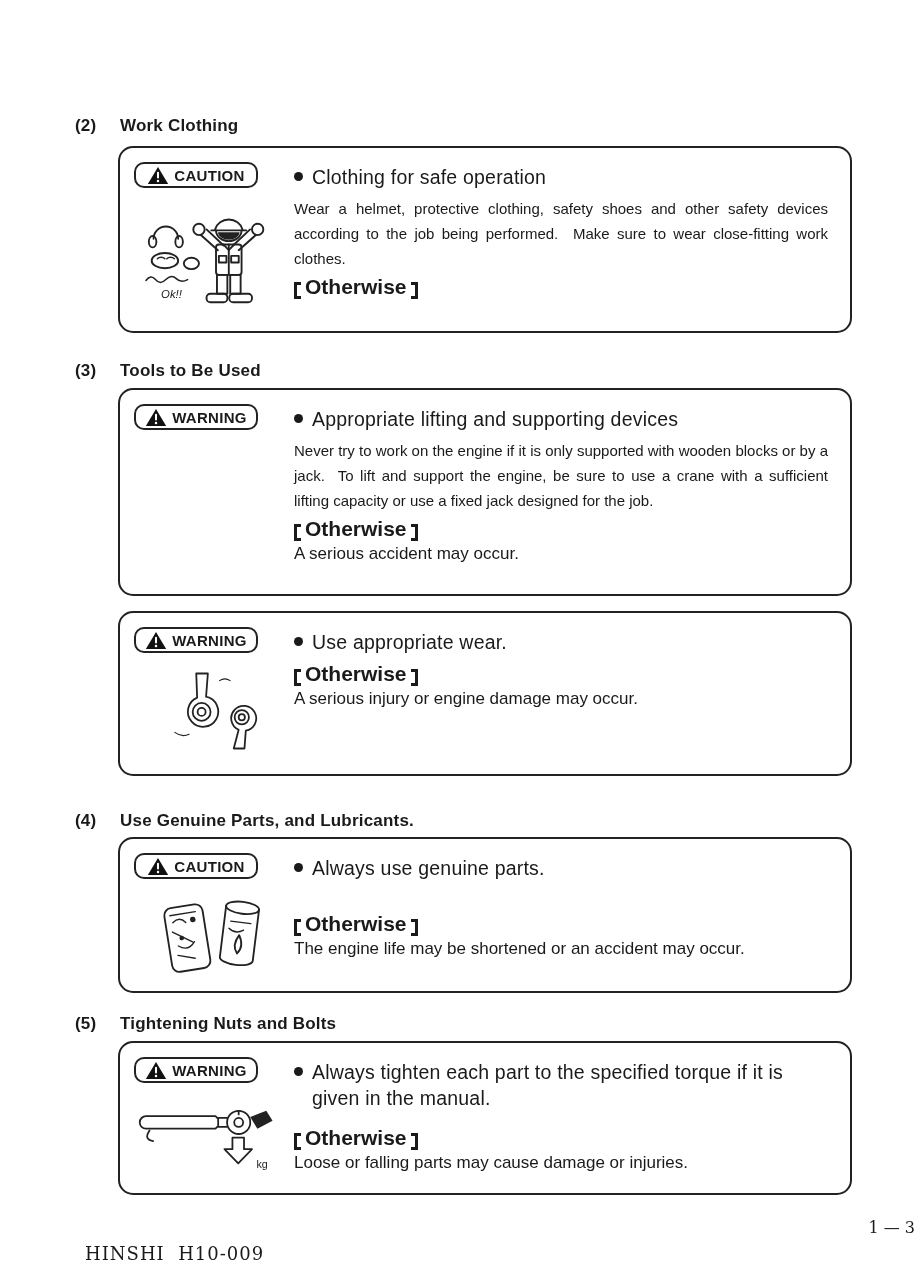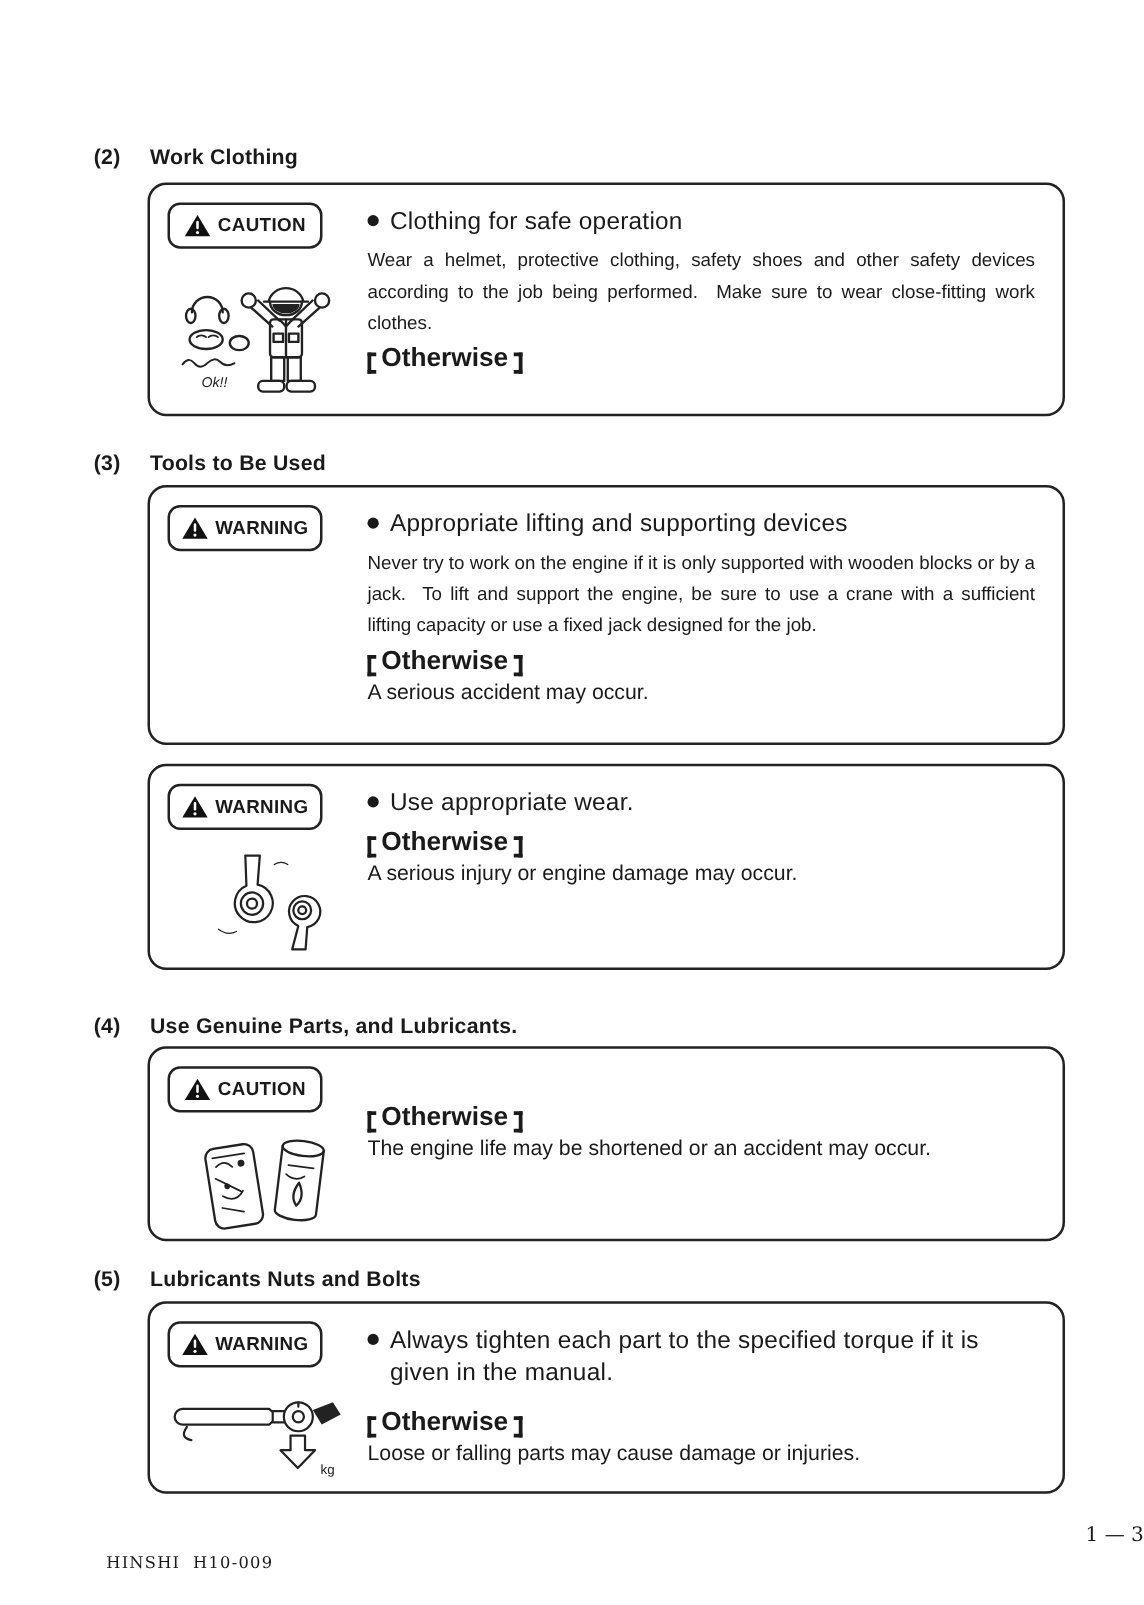--- a/index.html
+++ b/index.html
@@ -33,21 +33,21 @@
     padding:12px 22px 8px 14px;
     display:grid;
     grid-template-columns:160px 1fr;
     background:#fff;
   }
   .wbox .left-col { grid-column:1; }
   .wbox .right-col { grid-column:2; }
 
   .badge {
     box-sizing:border-box;
-    width:124px; height:37px;
+    width:124px; height:26px;
     margin-top:2px;
     border:2.6px solid #222;
     border-radius:10px;
     display:flex; align-items:center; justify-content:center;
     gap:5px;
     font-size:15px; font-weight:bold; letter-spacing:0.3px;
     background:#fff;
   }
   .badge svg { display:block; }
 
@@ -114,21 +114,21 @@
   .page-number {
     margin-top:23px;
     text-align:right;
     font-family:"DejaVu Serif", serif;
     font-size:16px;
   }
   .doc-code {
     position:absolute;
     left:85px; top:1243px;
     font-family:"DejaVu Serif", serif;
-    font-size:13px;
+    font-size:18px;
     letter-spacing:1px;
     white-space:pre;
   }
 </style>
 </head>
 <body>
 
 <div class="page">
 
   <div class="section-heading" id="sec2-heading">
@@ -290,32 +290,36 @@
               <ellipse cx="95" cy="18" rx="18" ry="6.5"></ellipse>
               <path d="M77,18 v56 a18,6.5 0 0 0 36,0 v-56"></path>
               <path d="M84,34 h22 M83,42 q8,6 16,0" stroke-width="1.5"></path>
               <path d="M95,48 q-7,12 0,20 q7,-8 0,-20 z"></path>
             </g>
           </g>
         </svg>
       </div>
     </div>
     <div class="right-col">
+      <div class="box-heading">
+        <span class="bullet"></span>
+        <span>Always use genuine parts.</span>
+      </div>
       <div class="otherwise pre-gap">
         <span class="lb"></span>
         <span>Otherwise</span>
         <span class="rb"></span>
       </div>
       <div class="otherwise-text">The engine life may be shortened or an accident may occur.</div>
     </div>
   </div>
 
   <div class="section-heading" id="sec5-heading">
     <span class="num">(5)</span>
-    <span>Lubricants Nuts and Bolts</span>
+    <span>Tightening Nuts and Bolts</span>
   </div>
 
   <div class="wbox" id="box5">
     <div class="left-col">
       <div class="badge">
         <svg width="22" height="19" viewBox="0 0 26 22">
           <path d="M13,1 L25,21 H1 Z" fill="#111"></path>
           <rect x="11.8" y="6.5" width="2.4" height="8" rx="1.2" fill="#fff"></rect>
           <circle cx="13" cy="17.6" r="1.5" fill="#fff"></circle>
         </svg>

